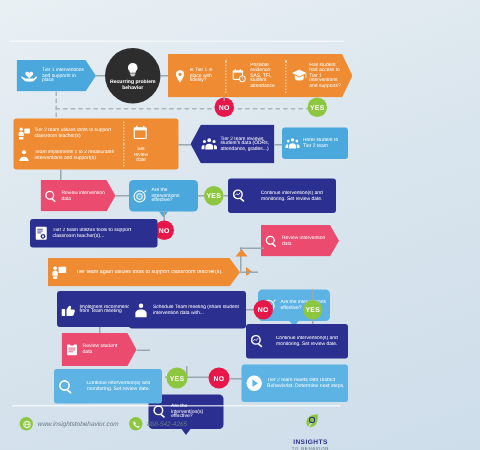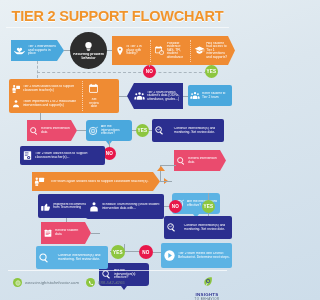--- a/index.html
+++ b/index.html
@@ -72,21 +72,20 @@
 
   .logo{position:absolute;right:6px;top:274px;width:44px;text-align:center;}
   .logo .lt1{font-size:4.4px;font-weight:bold;color:#2b2f8f;letter-spacing:.3px;}
   .logo .lt2{font-size:2.9px;color:#5a6b78;letter-spacing:.5px;}
 </style>
 </head>
 <body>
 
 <div id="root">
 
-  <div class="title">TIER 2 SUPPORT FLOWCHART</div>
   <div class="title-rule"></div>
 
   <div class="node c-blue chev" style="left:11px;top:40px;width:53px;height:21px;padding:1px 6px 1px 2px;">
     <span class="ic">
       <svg width="13" height="13" viewBox="0 0 24 24">
           <path fill="#fff" d="M12 8.6c-.9-1.9-3.6-2-4.6-.2-.7 1.3.1 2.6.9 3.4l3.7 3.4 3.7-3.4c.8-.8 1.6-2.1.9-3.4-1-1.8-3.7-1.7-4.6.2z"></path>
           <path fill="#fff" d="M3.5 13.2c-.8-.5-1.7.6-1 1.3l3.6 3.6c.6.6 1.4.9 2.2.9h7.4c.8 0 1.6-.3 2.2-.9l3.6-3.6c.7-.7-.2-1.8-1-1.3l-3.3 2.2H7z"></path>
         </svg>
     </span>
     <span class="txt" style="font-size:3.3px;padding-left:2px;">Tier 1 interventions and supports in place</span>

